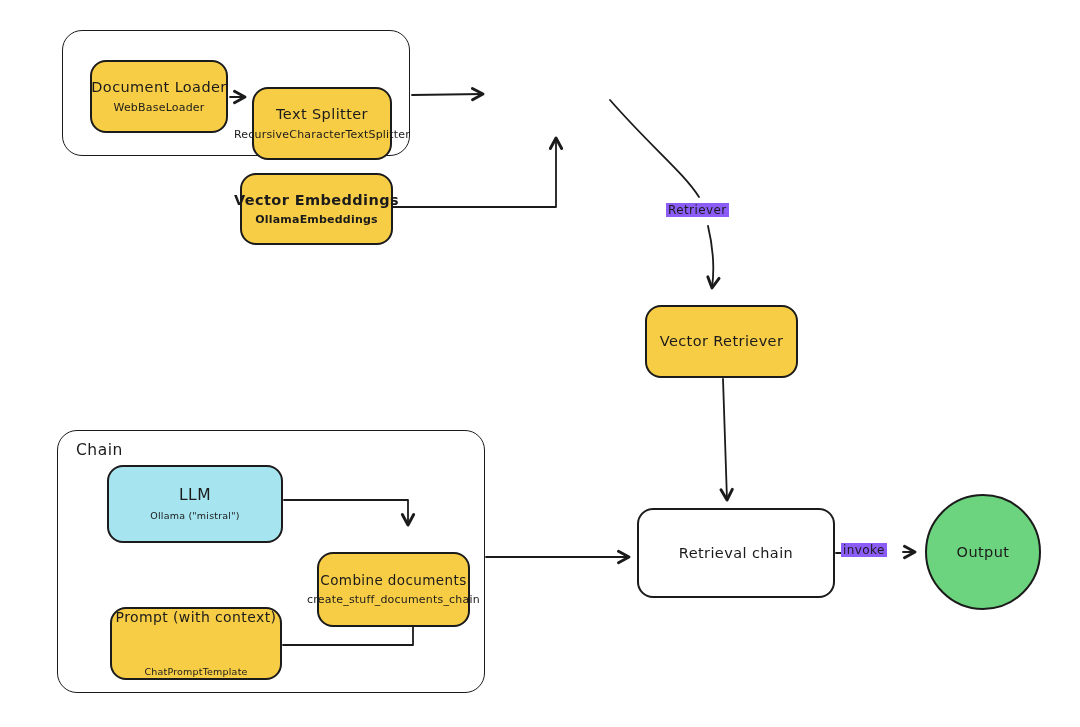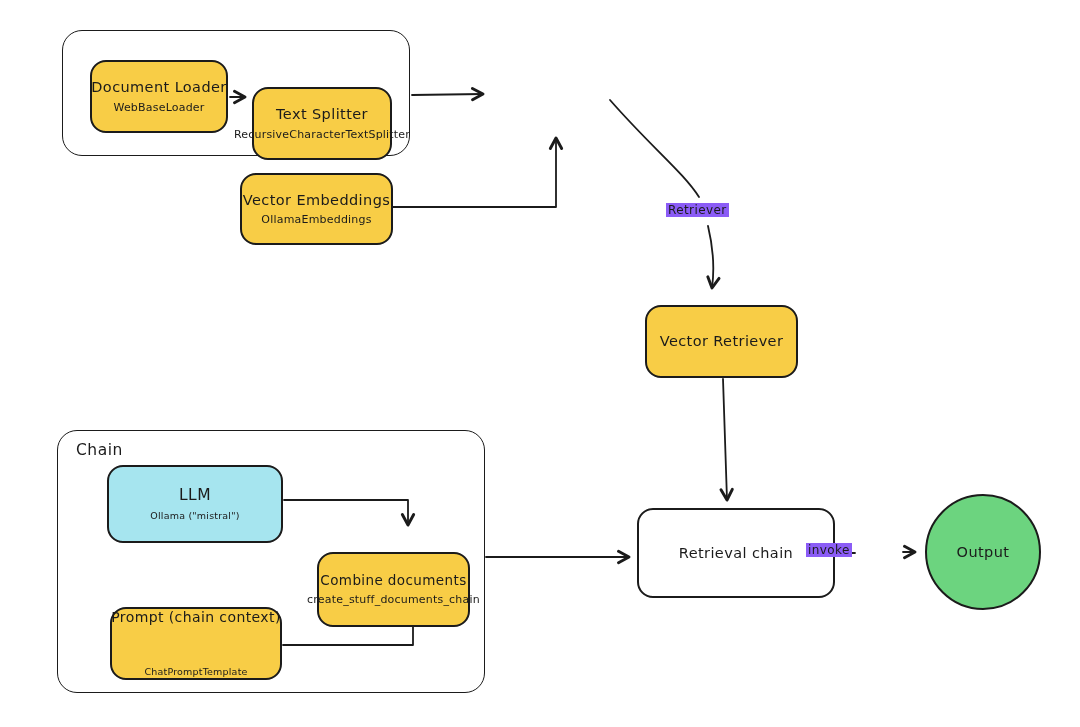--- a/index.html
+++ b/index.html
@@ -110,49 +110,49 @@
     <span class="title">Document Loader</span>
     <span class="sub">WebBaseLoader</span>
   </div>
 
   <div class="node" style="left: 252px; top: 59px; width: 140px; height: 73px; background: rgb(248, 205, 70); margin-top: 28px;">
     <span class="title">Text Splitter</span>
     <span class="sub">RecursiveCharacterTextSplitter</span>
   </div>
 
 
-  <div class="node" style="left: 240px; top: 173px; width: 153px; height: 72px; background: rgb(248, 205, 70);">
+  <div class="node" style="left: 240px; top: 173px; width: 153px; height: 72px; background: rgb(248, 205, 70); font-weight: bold;">
     <span class="title">Vector Embeddings</span>
     <span class="sub">OllamaEmbeddings</span>
   </div>
 
   <div class="node" style="left: 107px; top: 465px; width: 176px; height: 78px; background: rgb(166, 229, 239);">
     <span class="title" style="font-size:15.5px;">LLM</span>
     <span class="sub" style="font-size:9.5px;">Ollama ("mistral")</span>
   </div>
 
   <div class="node" style="left: 645px; top: 305px; width: 153px; height: 73px; background: rgb(248, 205, 70);">
     <span class="title">Vector Retriever</span>
   </div>
 
   <div class="node" style="left: 317px; top: 552px; width: 153px; height: 75px; background: rgb(248, 205, 70);">
     <span class="title" style="font-size:13.5px;">Combine documents</span>
     <span class="sub">create_stuff_documents_chain</span>
   </div>
 
   <div class="node" style="left: 110px; top: 607px; width: 172px; height: 73px; background: rgb(248, 205, 70);">
-    <span class="title" style="font-size:14px;">Prompt (chain context)</span>
+    <span class="title" style="font-size:14px;">Prompt (with context)</span>
     <span class="sub" style="font-size:9.5px;margin-top:36px;">ChatPromptTemplate</span>
   </div>
 
   <div class="node circle" style="left: 925px; top: 494px; width: 116px; height: 116px; background: rgb(108, 212, 127);">
     <span class="title">Output</span>
   </div>
 
   <div class="node" style="left: 637px; top: 508px; width: 198px; height: 90px; background: rgb(255, 255, 255);">
     <span class="title">Retrieval chain</span>
   </div>
 
   <span class="edge-label" style="left:666px; top:203px;">Retriever</span>
 
-  <span class="edge-label" style="left:806px; top:543px;">invoke</span>
+  <span class="edge-label" style="left:841px; top:543px;">invoke</span>
 
 </div>
 
 </body></html>

